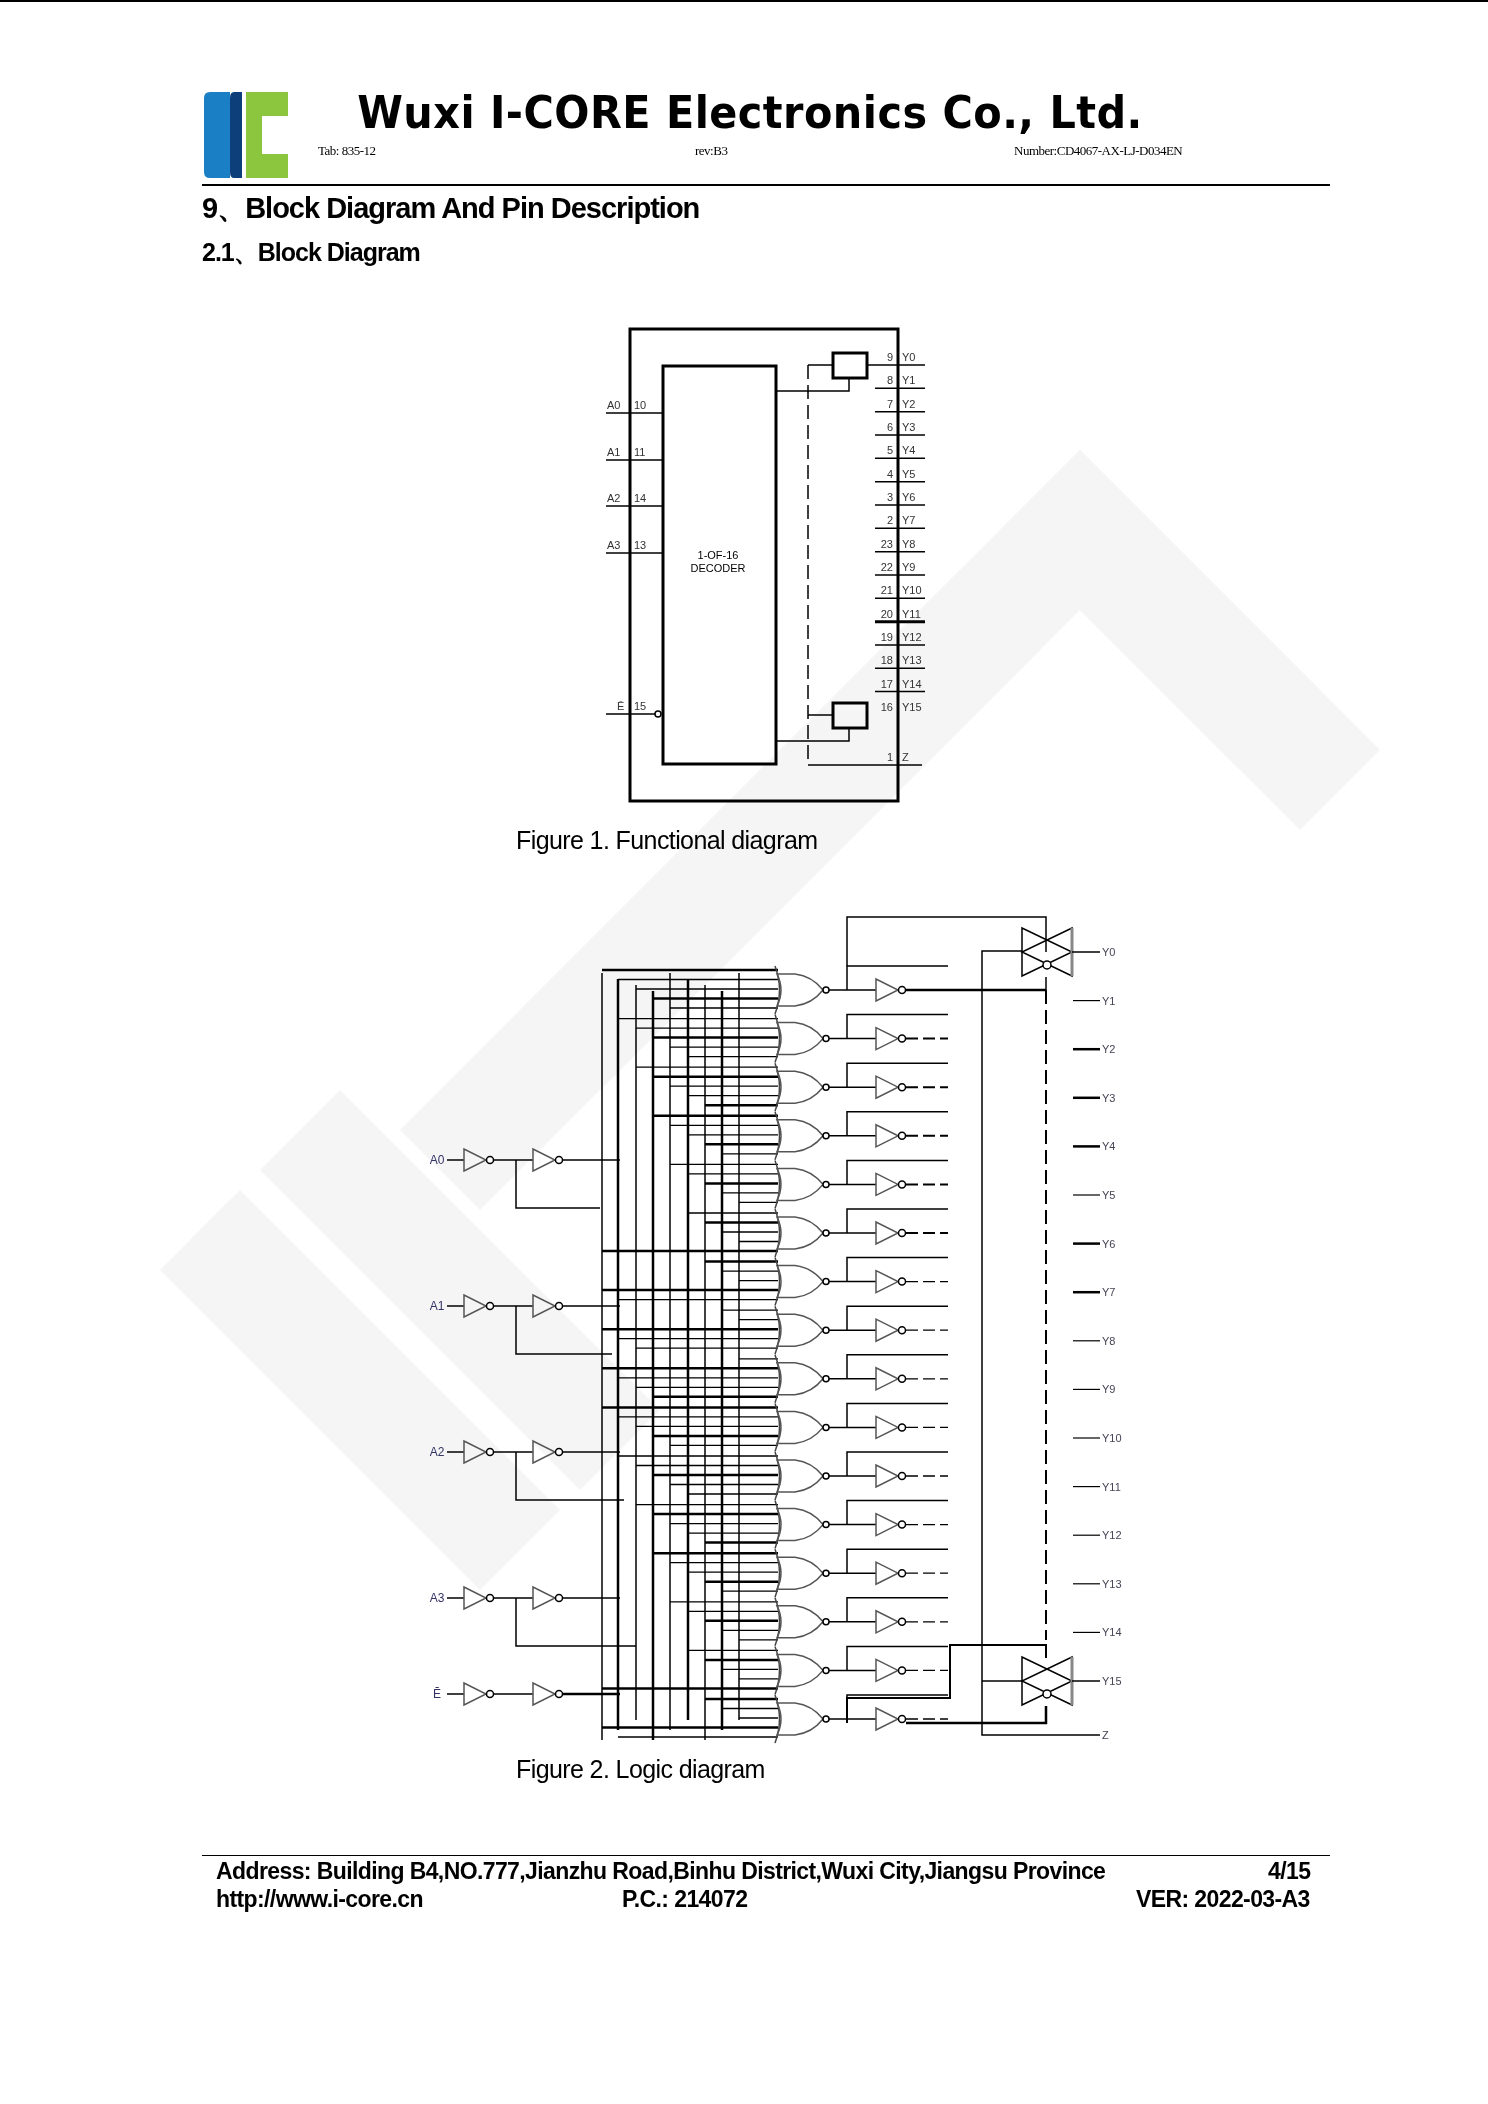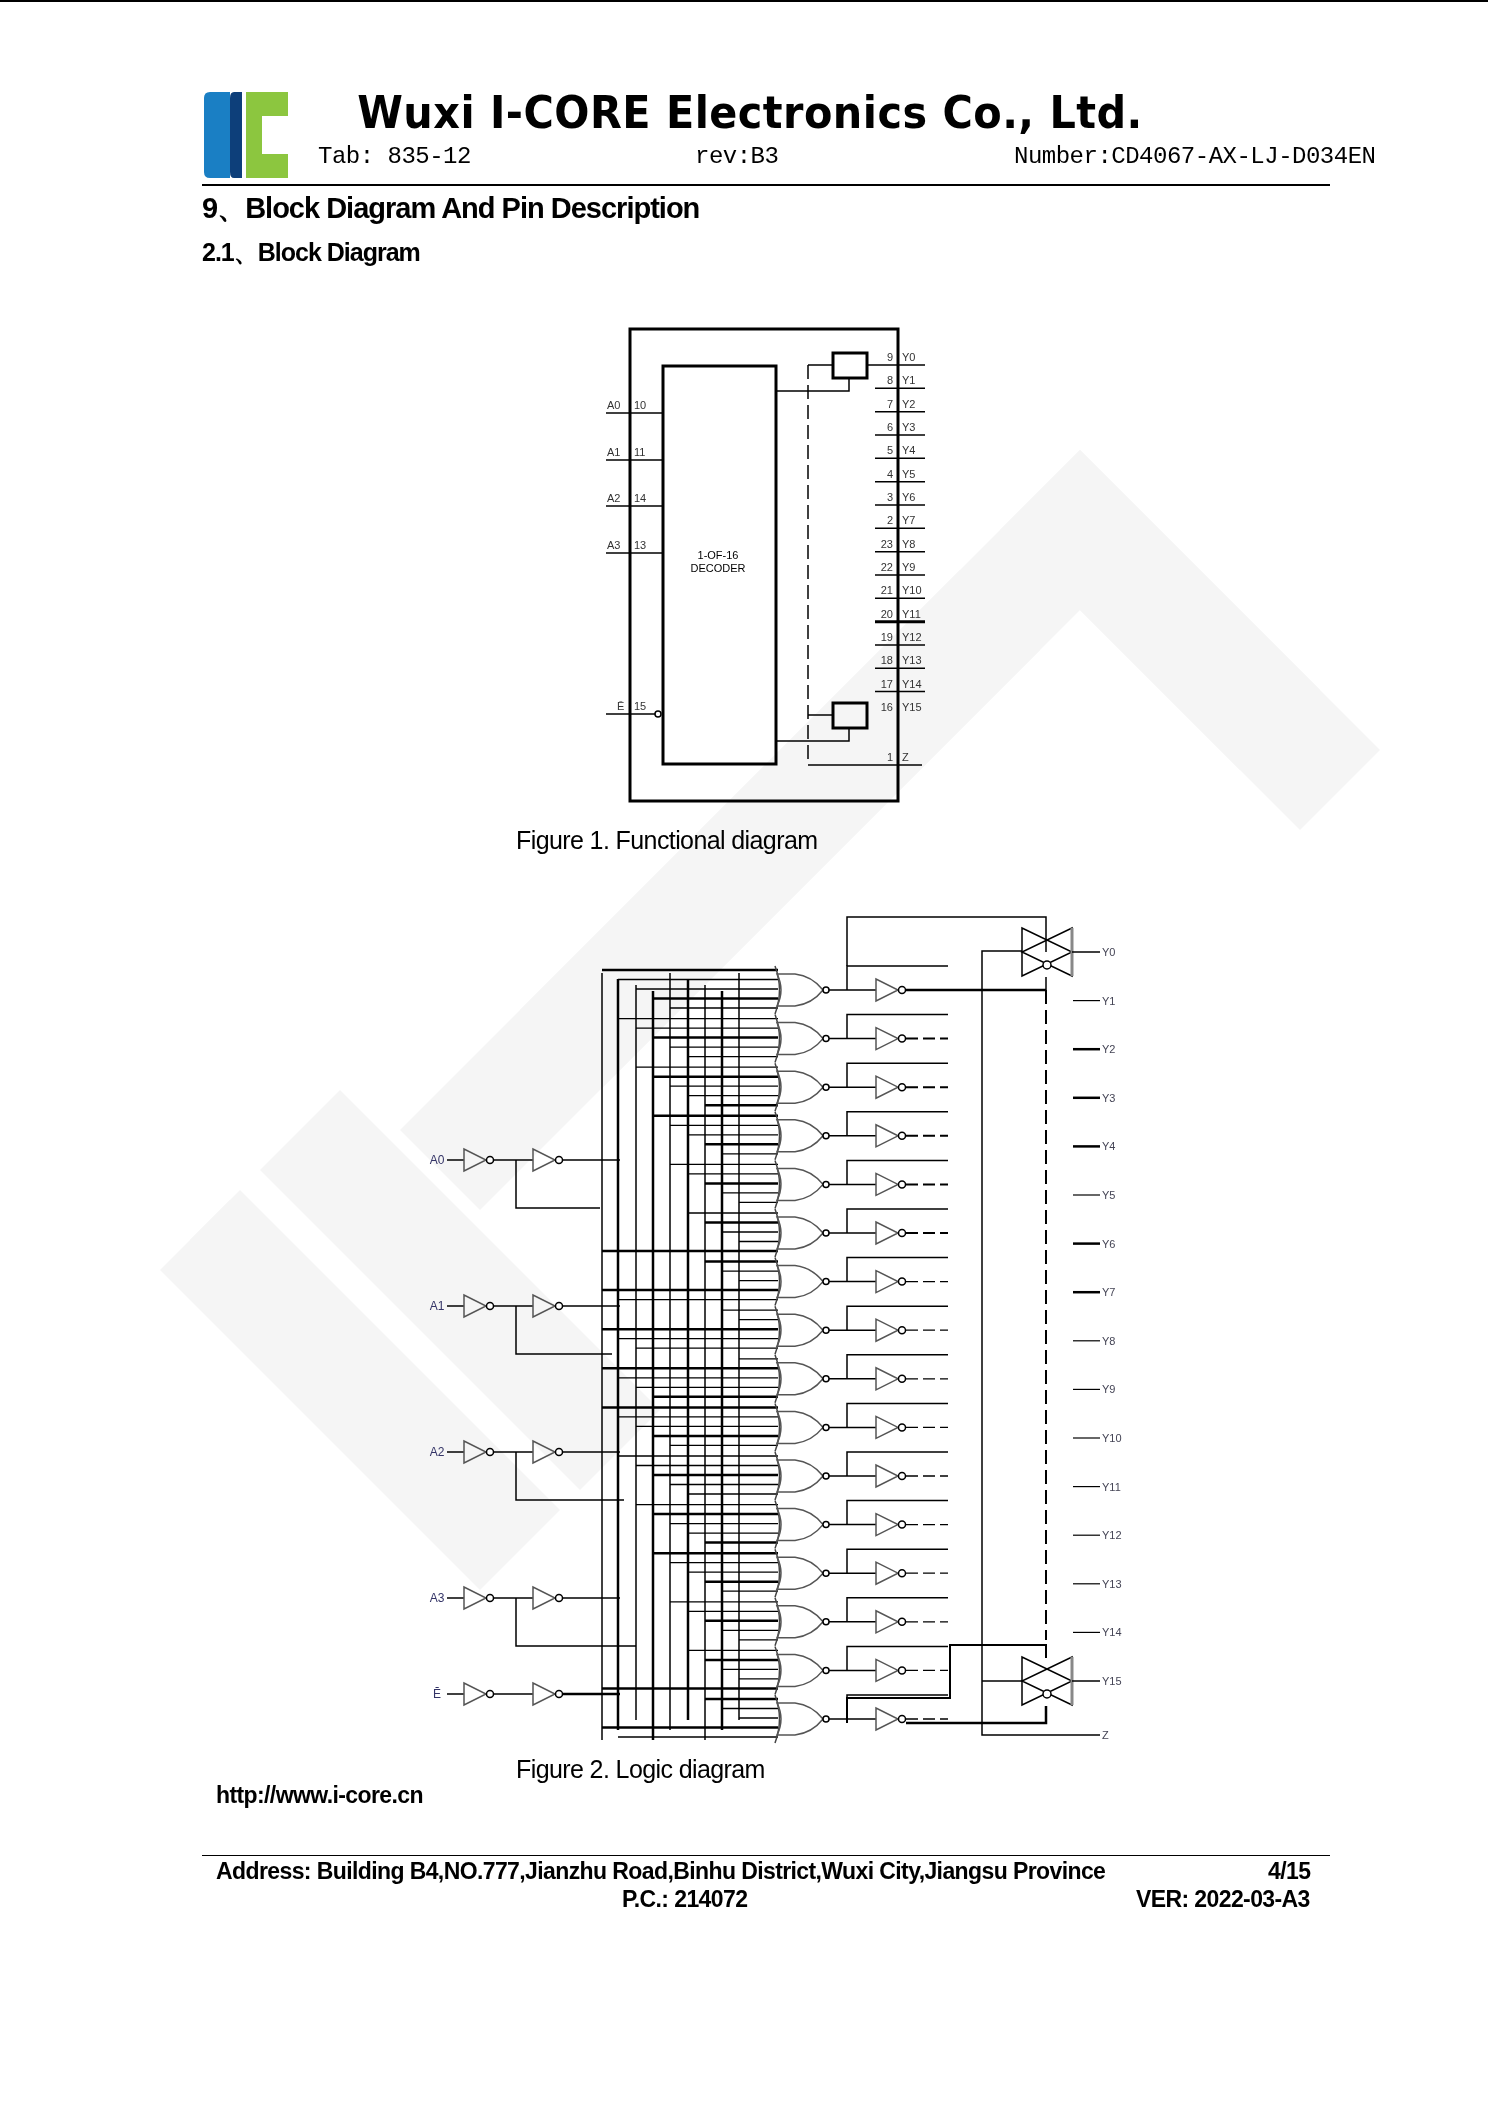--- a/index.html
+++ b/index.html
@@ -5,21 +5,21 @@
   html, body { margin: 0; padding: 0; background: #ffffff; }
   body { width: 1488px; height: 2104px; position: relative; overflow: hidden;
          font-family: "Liberation Sans", "DejaVu Sans", sans-serif; color: #000; }
   .page-edge { position: absolute; left: 0; top: 0; width: 1488px; height: 2px; background: #000; }
   .abs { position: absolute; }
   
   .logo { left: 204px; top: 92px; width: 84px; height: 86px; }
   .company-title { left: 300px; top: 86px; width: 900px; text-align: center;
                    font-family: "DejaVu Sans", sans-serif; font-size: 45px; font-weight: bold;
                    letter-spacing: 0.5px; transform: scaleX(0.92); transform-origin: center; }
-  .meta { top: 143px; font-size: 24px; font-family: Liberation Mono, monospace; letter-spacing: -0.5px; }
+  .meta { top: 143px; font-size: 13px; font-family: Liberation Serif, serif; letter-spacing: -0.5px; }
   .header-rule { left: 202px; top: 184px; width: 1128px; height: 2px; background: #000; }
   .h1 { left: 202px; top: 189px; font-size: 29px; font-weight: bold; letter-spacing: -1px; }
   .h2 { left: 202px; top: 236px; font-size: 25px; font-weight: bold; letter-spacing: -1px; }
   .caption { font-size: 25px; letter-spacing: -0.6px; text-align: left; width: 500px; }
   .footer-rule { left: 202px; top: 1855px; width: 1128px; height: 1px; background: #000; }
   .foot { font-size: 23px; letter-spacing: -0.6px; font-weight: bold; }
   svg text { font-family: "Liberation Sans", sans-serif; }
   .watermark { left: 0; top: 0; width: 1488px; height: 2104px; pointer-events: none; }
 </style>
 </head>
@@ -477,15 +477,15 @@
     <text x="1102" y="1587.8000000000002" font-size="11" fill="#445" stroke="none">Y13</text>
     <text x="1102" y="1636.4" font-size="11" fill="#445" stroke="none">Y14</text>
     <text x="1102" y="1685" font-size="11" fill="#445" stroke="none">Y15</text>
     <text x="1102" y="1739" font-size="11" fill="#445" stroke="none">Z</text>
   </svg>
 <div class="abs caption" style="left:516px;top:1755px;">Figure 2. Logic diagram</div>
 
 <div class="abs footer-rule"></div>
 <div class="abs foot" style="left:216px;top:1858px;">Address:  Building B4,NO.777,Jianzhu Road,Binhu District,Wuxi City,Jiangsu Province</div>
 <div class="abs foot" style="left:1268px;top:1858px;">4/15</div>
-<div class="abs foot" style="left:216px;top:1782px;">http://www.i-core.cn</div>
+<div class="abs foot" style="left:216px;top:1886px;">http://www.i-core.cn</div>
 <div class="abs foot" style="left:622px;top:1886px;">P.C.:  214072</div>
 <div class="abs foot" style="left:1136px;top:1886px;">VER:  2022-03-A3</div>
 
 </body></html>

